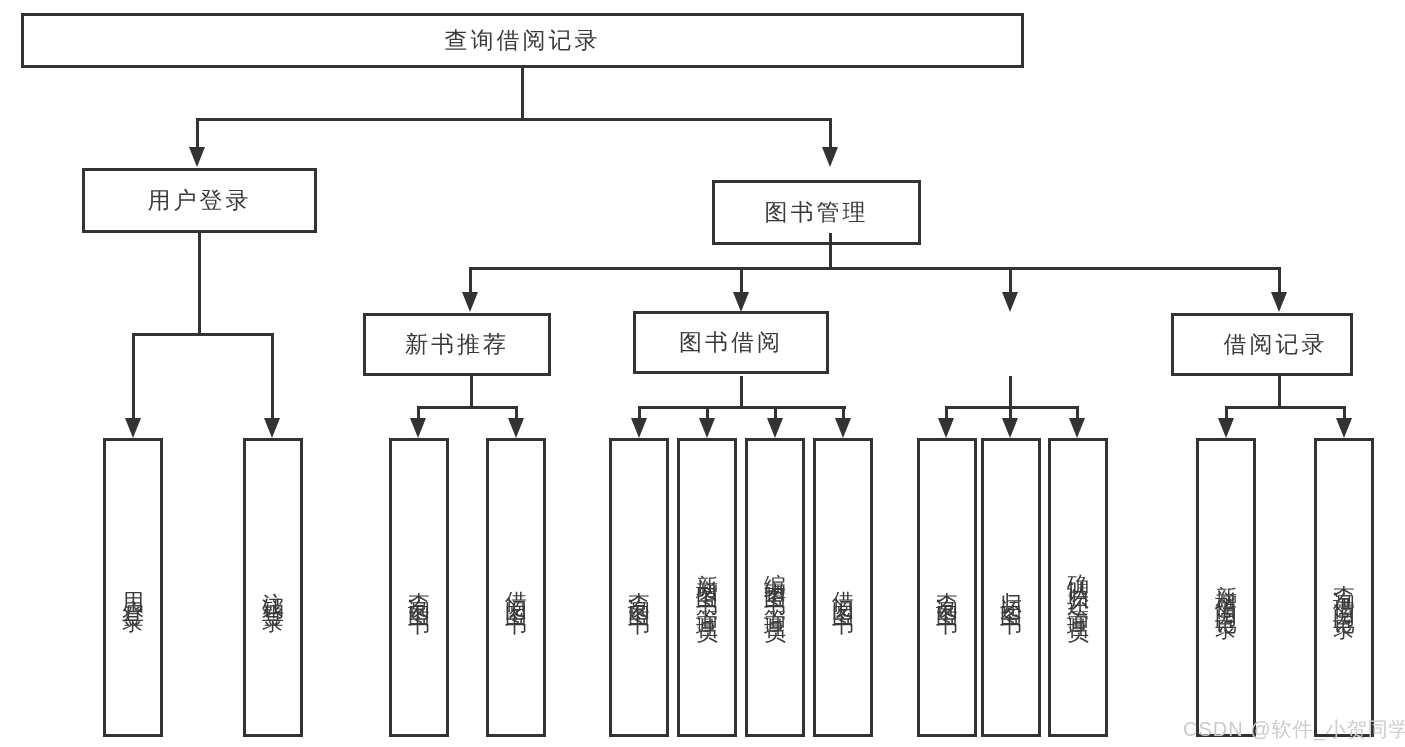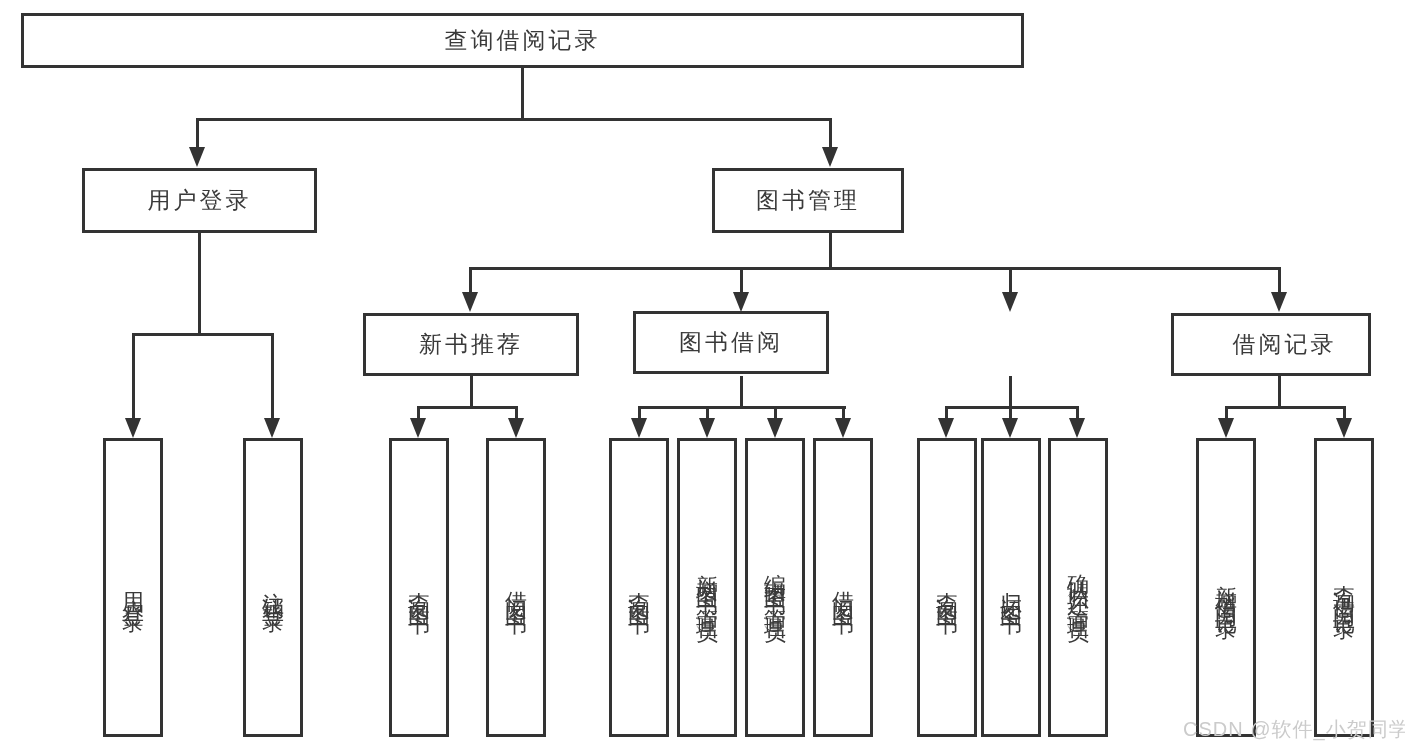--- a/index.html
+++ b/index.html
@@ -47,43 +47,43 @@
   <div class="box" style="left:21px; top:13px; width:1003px; height:55px;">查询借阅记录</div>
 
   <div class="vl" style="left:521px; top:68px; height:52px;"></div>
   <div class="hl" style="left:196px; top:118px; width:636px;"></div>
   <div class="vl" style="left:196px; top:118px; height:34px;"></div>
   <div class="ar" style="left:189px; top:147px;"></div>
   <div class="vl" style="left:829px; top:118px; height:34px;"></div>
   <div class="ar" style="left:822px; top:147px;"></div>
 
   <div class="box" style="left:82px; top:168px; width:235px; height:65px;">用户登录</div>
-  <div class="box" style="left:712px; top:168px; width:192px; height:65px;">图书管理</div>
+  <div class="box" style="left:712px; top:180px; width:209px; height:65px;">图书管理</div>
 
   <div class="vl" style="left:198px; top:233px; height:103px;"></div>
   <div class="hl" style="left:132px; top:333px; width:142px;"></div>
   <div class="vl" style="left:132px; top:333px; height:86px;"></div>
   <div class="ar" style="left:125px; top:418px;"></div>
   <div class="vl" style="left:271px; top:333px; height:86px;"></div>
   <div class="ar" style="left:264px; top:418px;"></div>
 
   <div class="vl" style="left:829px; top:233px; height:37px;"></div>
   <div class="hl" style="left:469px; top:267px; width:812px;"></div>
   <div class="vl" style="left:469px;  top:267px; height:26px;"></div>
   <div class="ar" style="left:462px;  top:292px;"></div>
   <div class="vl" style="left:740px;  top:267px; height:26px;"></div>
   <div class="ar" style="left:733px;  top:292px;"></div>
   <div class="vl" style="left:1009px; top:267px; height:26px;"></div>
   <div class="ar" style="left:1002px; top:292px;"></div>
   <div class="vl" style="left:1278px; top:267px; height:26px;"></div>
   <div class="ar" style="left:1271px; top:292px;"></div>
 
-  <div class="box" style="left:363px;  top:313px; width:216px; height:63px;">新书推荐</div>
+  <div class="box" style="left:363px;  top:313px; width:188px; height:63px;">新书推荐</div>
   <div class="box" style="left:633px;  top:311px; width:196px; height:63px;">图书借阅</div>
-  <div class="box" style="left:1171px; top:313px; width:200px; height:63px;padding-left:27px;">借阅记录</div>
+  <div class="box" style="left:1171px; top:313px; width:182px; height:63px;padding-left:27px;">借阅记录</div>
 
   <div class="vl" style="left:470px; top:376px; height:33px;"></div>
   <div class="hl" style="left:417px; top:406px; width:101px;"></div>
   <div class="vl" style="left:417px; top:406px; height:14px;"></div>
   <div class="ar" style="left:410px; top:418px;"></div>
   <div class="vl" style="left:515px; top:406px; height:14px;"></div>
   <div class="ar" style="left:508px; top:418px;"></div>
 
   <div class="vl" style="left:740px; top:376px; height:33px;"></div>
   <div class="hl" style="left:638px; top:406px; width:208px;"></div>

